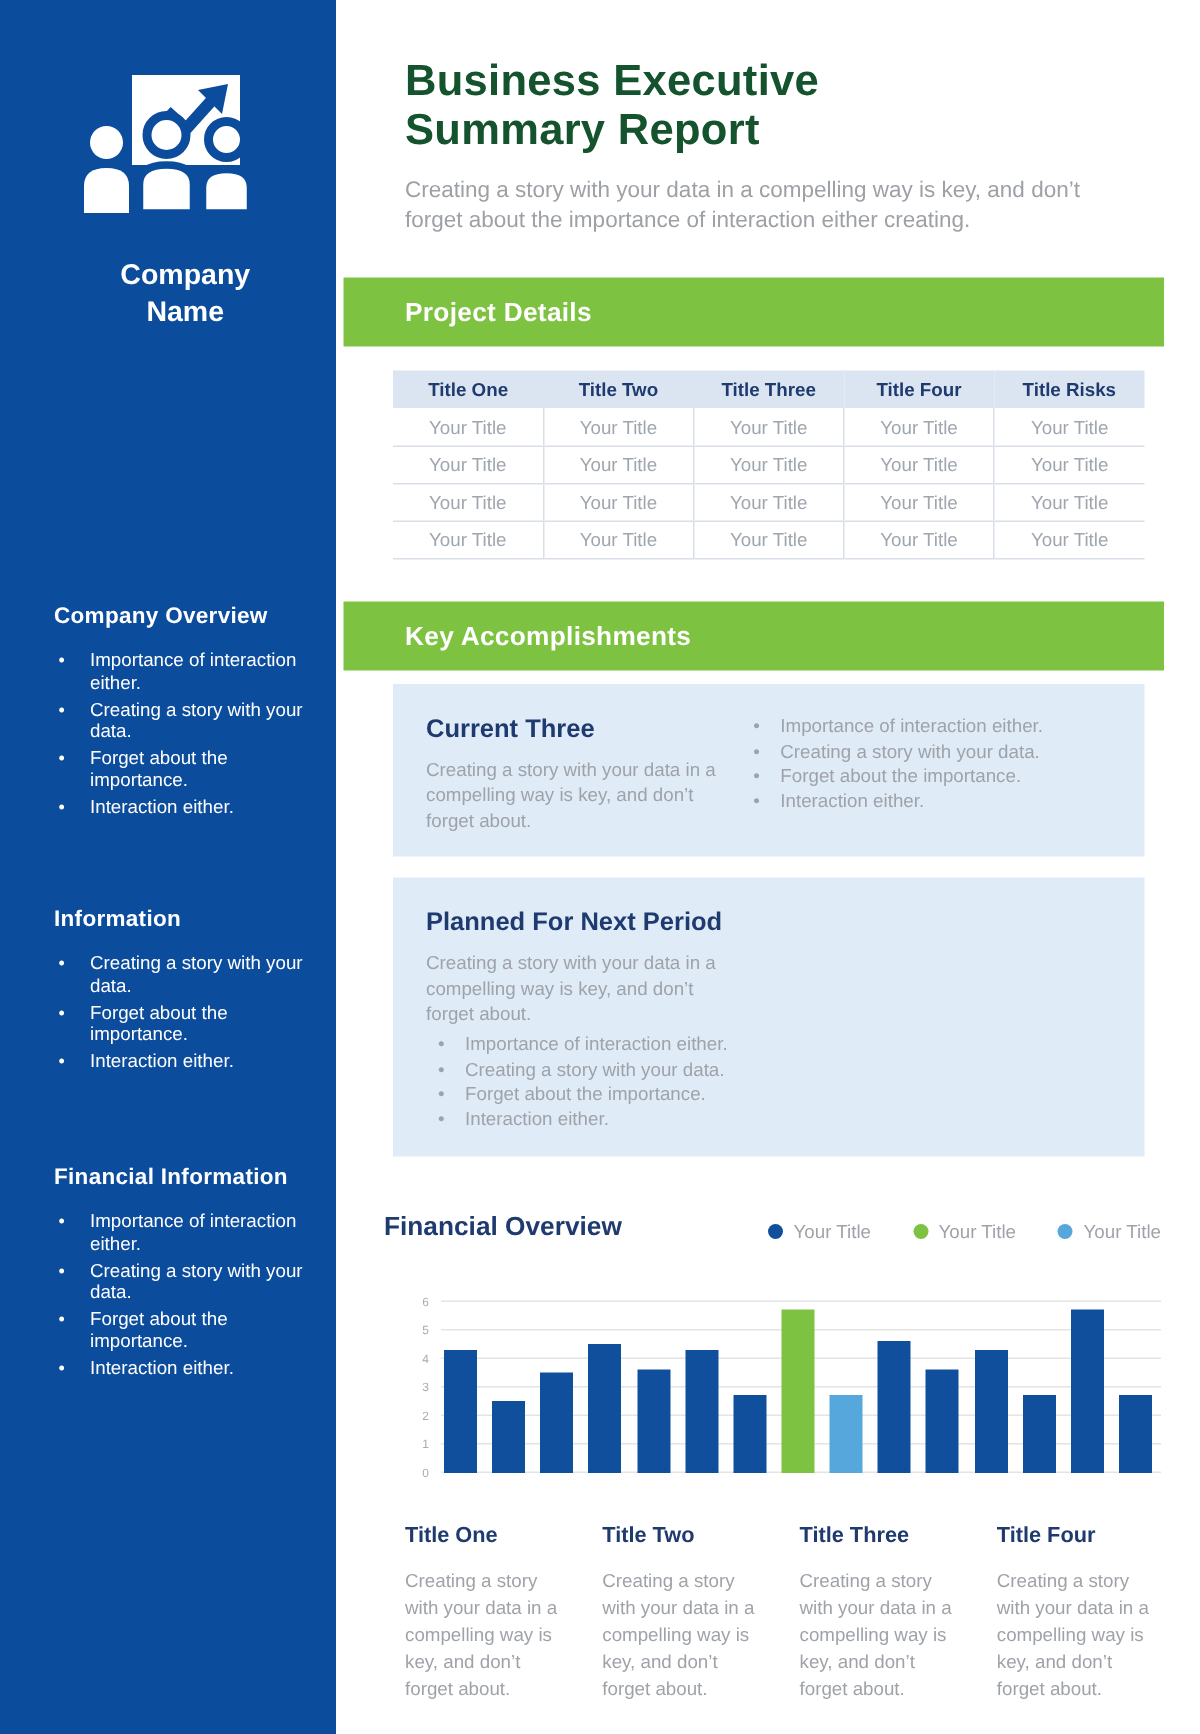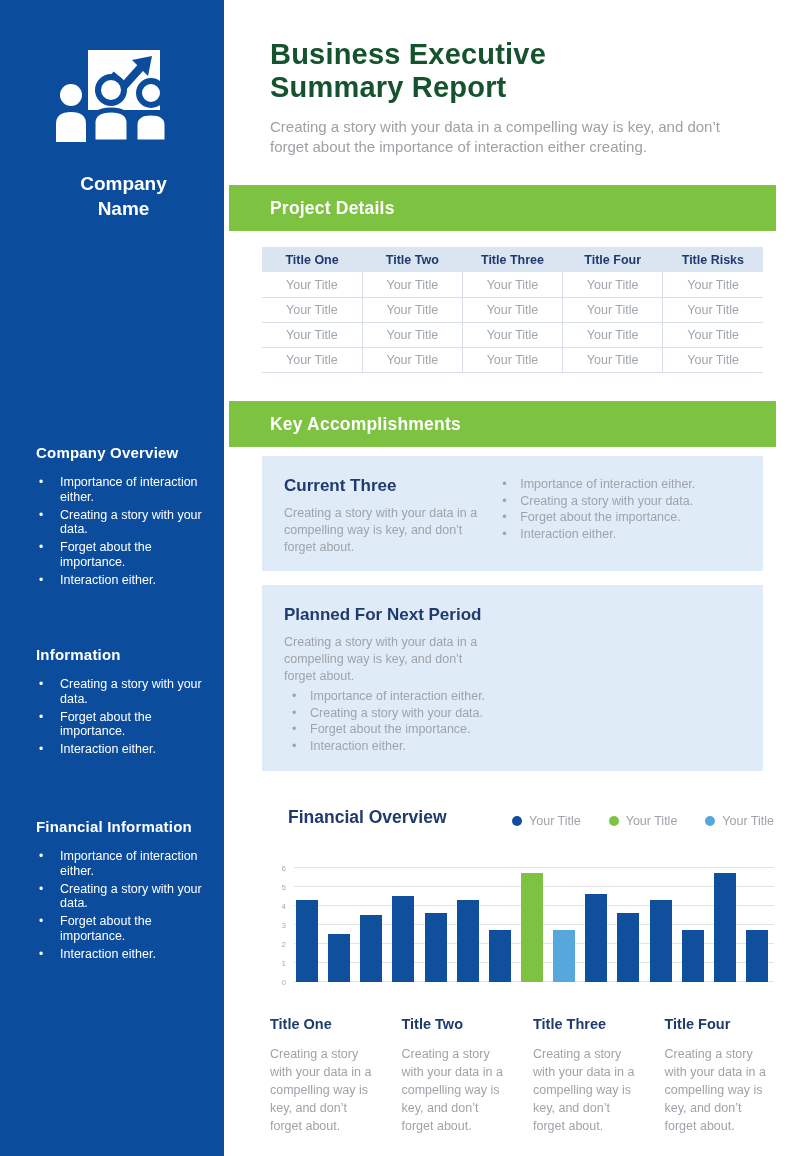--- a/index.html
+++ b/index.html
@@ -6,21 +6,21 @@
   html,body { background:#ffffff; }
   body { font-family:"Liberation Sans", sans-serif; }
   .page { position:relative; width:800px; height:1156px; background:#ffffff; overflow:hidden; }
 
   
   .sidebar { position:absolute; left:0; top:0; width:224px; height:1156px; background:#0B4C9D; color:#fff; }
   .logo-wrap { position:absolute; top:42px; left:0; right:0; display:flex; justify-content:center; }
   .company-name { position:absolute; top:172px; left:0; right:0; text-align:center;
                   font-size:19px; font-weight:bold; line-height:1.3;margin-left:23px; }
   .company-name span { display:inline-block; width:120px; }
-  .side-section { position:absolute; left:0; right:6px;margin-top:42px; }
+  .side-section { position:absolute; left:0; right:6px; }
   .side-section h3 { font-size:15px; font-weight:bold; margin-left:36px; margin-bottom:14px; letter-spacing:.2px; }
   .side-section ul { list-style:none; margin-left:36px; margin-right:14px; }
   .side-section li { position:relative; padding-left:24px; font-size:12.5px; line-height:1.18; margin-bottom:3px; }
   .side-section li::before { content:"•"; position:absolute; left:3px; top:0; font-size:12px; }
   #side-sec-0 { top:402px; }
   #side-sec-1 { top:604px; }
   #side-sec-2 { top:776px; }
 
   
   .main { position:absolute; left:224px; top:0; width:576px; height:1156px; background:#fff; }
@@ -45,21 +45,21 @@
   .acc-box.second { margin-top:14px;flex-direction:column; }
   .acc-left { width:46%; padding-right:10px; }
   .acc-title { color:#1F3A6E; font-size:17px; font-weight:bold; margin-bottom:9px; margin-top:3px; }
   .acc-para { color:#9FA3A9; font-size:12.5px; line-height:1.36; }
   .acc-right { width:54%; padding-top:4px; }
   .acc-right ul { list-style:none; }
   .acc-right li { position:relative; padding-left:26px; color:#9FA3A9; font-size:12.5px; line-height:1.18; margin-bottom:2px; }
   .acc-right li::before { content:"•"; position:absolute; left:8px; top:0; }
 
   
-  .fin-head-row { display:flex; justify-content:space-between; align-items:flex-end; margin:36px 26px 0 64px; }
+  .fin-head-row { display:flex; justify-content:space-between; align-items:flex-end; margin:36px 26px 0 32px; }
   .fin-title { color:#1F3A6E; font-size:17.5px; font-weight:bold; }
   .legend { display:flex; gap:28px; }
   .legend-item { display:flex; align-items:center; gap:7px; }
   .legend-dot { width:10px; height:10px; border-radius:50%; }
   .legend-label { color:#9FA3A9; font-size:12.5px; }
 
   .chart { position:relative; margin:14px 26px 0 52px; height:140px; }
   .chart-yaxis { position:absolute; left:0; top:26px; bottom:0; width:14px; }
   .ytick { position:absolute; right:4px; transform:translateY(50%); color:#ABABAB; font-size:8px; }
   .chart-plot { position:absolute; left:18px; right:0; top:26px; bottom:0; }

